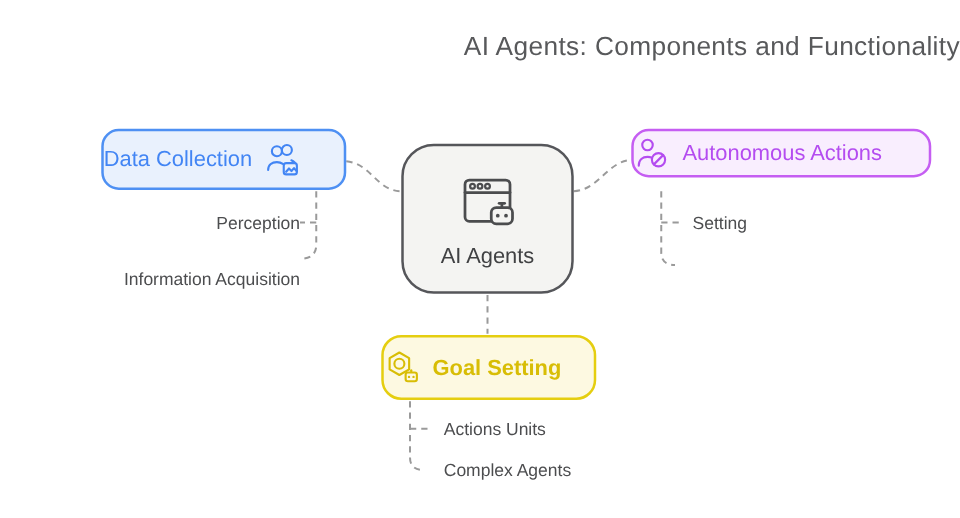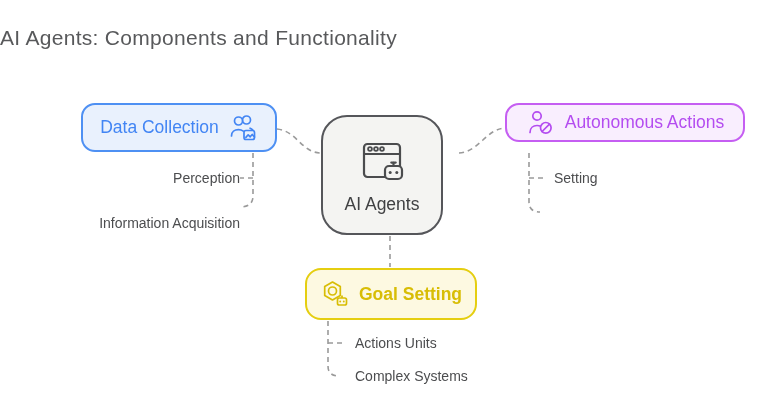--- a/index.html
+++ b/index.html
@@ -1,30 +1,30 @@
 <!DOCTYPE html>
 <html style="--blue-border: #4e90f3; --blue-bg: #e9f1fd; --blue-text: #4285f4; --purple-border: #c55ef2; --purple-bg: #f9eefe; --purple-text: #b44cf0; --yellow-border: #e5ce10; --yellow-bg: #fdf9e1; --yellow-text: #d8bd05; --node-border: #55565a; --node-bg: #f4f4f2; --node-text: #404143; --title-text: #58595b; --label-text: #4c4d4f; --connector: #9a9a9a;"><head>
 <meta charset="utf-8">
 <style>
   html,body{margin:0;padding:0;background:#ffffff;}
   .canvas{
     position:relative;width:768px;height:414px;background:#ffffff;
     font-family:"Liberation Sans",sans-serif;overflow:hidden;
   }
   .title{
-    position:absolute;top:26px;left:0;width:100%;text-align:left;
+    position:absolute;top:26px;left:0;width:100%;text-align:right;
     font-size:21px;letter-spacing:.3px;color:var(--title-text);
   }
   .connectors{position:absolute;left:0;top:0;width:768px;height:414px;}
   .dash{
     fill:none;stroke:var(--connector);stroke-width:1.6;
     stroke-dasharray:5 4;stroke-linecap:butt;
   }
   .pill{
-    position:absolute;display:flex;align-items:center;justify-content:center;
+    position:absolute;display:flex;align-items:center;justify-content:flex-start;
     gap:9px;border:2px solid;border-radius:14px;font-size:17.5px;
     box-sizing:border-box;
   }
   .pill svg{flex:0 0 auto;display:block;}
   .pill.blue{
     left:81px;top:103px;width:196px;height:49px;
     border-color:var(--blue-border);background:var(--blue-bg);color:var(--blue-text);
   }
   .pill.purple{
     left:505px;top:103px;width:240px;height:39px;
@@ -32,21 +32,21 @@
   }
   .pill.yellow{
     left:305px;top:268px;width:172px;height:52px;border-radius:16px;
     border-color:var(--yellow-border);background:var(--yellow-bg);color:var(--yellow-text);font-weight:bold;
   }
   .blue  .knock{fill:var(--blue-bg);}
   .purple .knock{fill:var(--purple-bg);}
   .yellow .knock{fill:var(--yellow-bg);}
   .node  .knock{fill:var(--node-bg);}
   .node{
-    position:absolute;left:321px;top:115px;width:122px;height:120px;
+    position:absolute;left:321px;top:115px;width:138px;height:120px;
     border:2px solid var(--node-border);border-radius:26px;background:var(--node-bg);
     display:flex;flex-direction:column;align-items:center;justify-content:center;
     gap:5px;box-sizing:border-box;color:#4b4c4e;
   }
   .node-label{font-size:17.5px;color:var(--node-text);}
   .sub{
     position:absolute;font-size:14px;line-height:20px;color:var(--label-text);
     white-space:nowrap;
   }
   #sub-perception{top:168px;right:528px;text-align:right;}
@@ -122,15 +122,15 @@
       <circle cx="20.2" cy="22.5" r="0.95" fill="currentColor" stroke="none"></circle>
       <circle cx="23.8" cy="22.5" r="0.95" fill="currentColor" stroke="none"></circle>
     </svg>
     <span>Goal Setting</span>
   </div>
 
   <div class="sub" id="sub-perception">Perception</div>
   <div class="sub" id="sub-infoacq">Information Acquisition</div>
   <div class="sub" id="sub-learning">Setting</div>
   <div class="sub" id="sub-simple">Actions Units</div>
-  <div class="sub" id="sub-complex">Complex Systems</div>
+  <div class="sub" id="sub-complex">Complex Agents</div>
 
 </div>
 
 </body></html>

